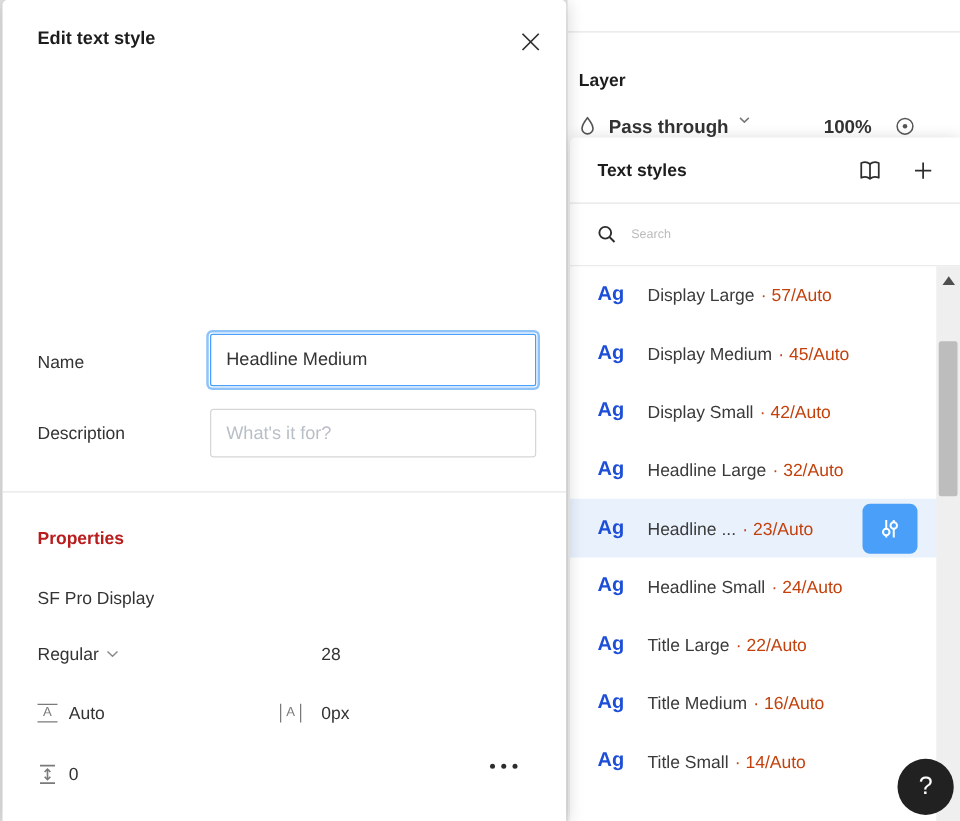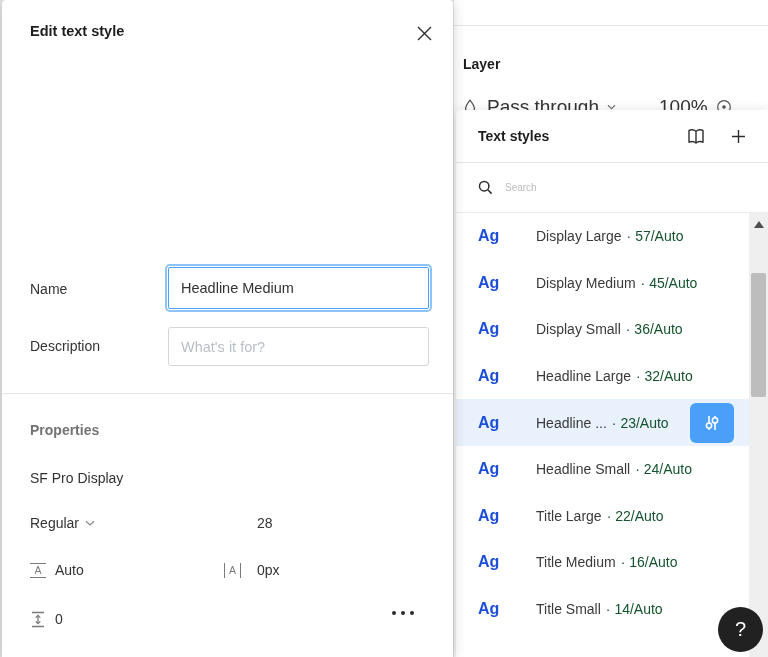--- a/index.html
+++ b/index.html
@@ -4,21 +4,21 @@
 <style>
   * { margin:0; padding:0; box-sizing:border-box; }
   html,body { width:768px; height:657px; overflow:hidden; background:#e3e3e3;
               font-family:"Liberation Sans", sans-serif; }
   .screen { position:relative; width:768px; height:657px; background:#e3e3e3; overflow:hidden; }
 
   
   .panel { position:absolute; left:454px; top:0; width:314px; height:657px; background:#ffffff; z-index:1; }
   .panel-topline { position:absolute; left:0; top:25px; width:100%; height:1px; background:#e6e6e6; }
   .layer-heading { position:absolute; left:9px; top:56px; font-size:14px; font-weight:700; color:#1d1d1d;text-align:center; }
-  .blend-row { position:absolute; left:9px; top:93px; right:8px; height:28px; display:flex; align-items:center; color:#333; font-size:19px; }
+  .blend-row { position:absolute; left:9px; top:93px; right:8px; height:28px; display:flex; color:#333; font-size:15px;font-weight:bold; }
   .blend-row .drop { margin-right:10px; display:flex; }
   .blend-row .chev { margin-left:8px; display:flex; }
   .blend-row .opacity { position:absolute; left:196px; }
   .blend-row .eye { position:absolute; right:28px; display:flex; }
 
   
   .popup { position:absolute; left:456px; top:110px; width:312px; height:547px; background:#ffffff;
            border-radius:4px 0 0 0; box-shadow:0 1px 12px rgba(0,0,0,0.14); z-index:10; }
   .popup-header { position:absolute; left:0; top:0; width:100%; height:53px; display:flex; align-items:center;
                   border-bottom:1px solid #e6e6e6; }
@@ -28,22 +28,22 @@
   .search-row { position:absolute; left:0; top:53px; width:100%; height:50px; display:flex; align-items:center;
                 border-bottom:1px solid #ececec; }
   .search-row svg { margin-left:22px; }
   .search-input { border:none; outline:none; margin-left:12px; font-size:10px; color:#333; width:220px;
                   font-family:"Liberation Sans", sans-serif; background:transparent; }
   .search-input::placeholder { color:#bcbcbc; }
 
   .style-list { position:absolute; left:0; top:103px; width:100%; bottom:0; }
   .style-row { position:relative; height:46.6px; display:flex; align-items:center; cursor:default; }
   .style-row .ag { width:28px; margin-left:22px; font-size:16px; font-weight:700; color:#1d4ed8; }
-  .style-row .sname { margin-left:30px; font-size:14px; color:#3a3a3a; white-space:nowrap; }
-  .style-row .smeta { margin-left:5px; font-size:14px; color:#14532d; white-space:nowrap; }
+  .style-row .sname { margin-left:12px; font-size:14px; color:#3a3a3a; white-space:nowrap; }
+  .style-row .smeta { margin-left:5px; font-size:14px; color:#c2410c; white-space:nowrap; }
   .style-row.selected { background:#e8f1fc; }
   .slider-btn { position:absolute; right:34px; top:50%; transform:translateY(-50%); width:44px; height:40px;
                 background:#4a9ff8; border:none; border-radius:6px; display:flex; align-items:center;
                 justify-content:center; cursor:pointer; }
 
   
   .scroll-gutter { position:absolute; right:0; top:103px; bottom:0; width:19px; background:#efefef; }
   .scroll-up { position:absolute; top:8px; left:50%; transform:translateX(-50%); width:0; height:0;
                border-left:5px solid transparent; border-right:5px solid transparent;
                border-bottom:7px solid #4f4f4f; cursor:pointer; }
@@ -69,21 +69,21 @@
   .field-label { position:absolute; left:28px; font-size:14px; color:#333; }
   .name-input { position:absolute; left:166px; top:267px; width:261px; height:42px; font-size:14.5px; color:#333;
                 padding-left:12px; border:1.5px solid #4a9ff8; border-radius:2px; outline:none;
                 box-shadow:0 0 0 1px #ffffff, 0 0 0 3px #8ec3fa; font-family:"Liberation Sans", sans-serif; }
   .desc-input { position:absolute; left:166px; top:327px; width:261px; height:39px; font-size:14.5px; color:#333;
                 padding-left:12px; border:1px solid #d6d6d6; border-radius:3px; outline:none;
                 font-family:"Liberation Sans", sans-serif; }
   .desc-input::placeholder { color:#b9bfc6; }
   .dialog-divider { position:absolute; left:0; top:393px; width:100%; height:1px; background:#e6e6e6; }
 
-  .props-heading { position:absolute; left:28px; top:422px; font-size:14px; font-weight:700; color:#737373; }
+  .props-heading { position:absolute; left:28px; top:422px; font-size:14px; font-weight:700; color:#b91c1c; }
   .prop-row { position:absolute; left:28px; right:28px; height:20px; display:flex; align-items:center;
               font-size:14px; color:#333; }
   .prop-row .col2 { position:absolute; left:194px; display:flex; align-items:center; }
   .prop-row .val2 { position:absolute; left:227px; }
   .chev-btn { display:flex; align-items:center; gap:6px; background:none; border:none; font-size:14px; color:#333;
               cursor:pointer; font-family:"Liberation Sans", sans-serif; padding:0; }
   .lh-icon { display:inline-flex; align-items:center; justify-content:center; width:16px; height:15px;
              border-top:1.5px solid #7a7a7a; border-bottom:1.5px solid #7a7a7a; color:#7a7a7a;
              font-size:10.5px; margin-right:9px; }
   .ls-icon { display:inline-flex; align-items:center; justify-content:center; height:15px; padding:0 4px;
@@ -157,21 +157,21 @@
         <span class="smeta">· 57/Auto</span>
       </div>
       <div class="style-row">
         <span class="ag">Ag</span>
         <span class="sname">Display Medium</span>
         <span class="smeta">· 45/Auto</span>
       </div>
       <div class="style-row">
         <span class="ag">Ag</span>
         <span class="sname">Display Small</span>
-        <span class="smeta">· 36/Auto</span>
+        <span class="smeta">· 42/Auto</span>
       </div>
       <div class="style-row">
         <span class="ag">Ag</span>
         <span class="sname">Headline Large</span>
         <span class="smeta">· 32/Auto</span>
       </div>
       <div class="style-row selected">
         <span class="ag">Ag</span>
         <span class="sname">Headline ...</span>
         <span class="smeta">· 23/Auto</span>

